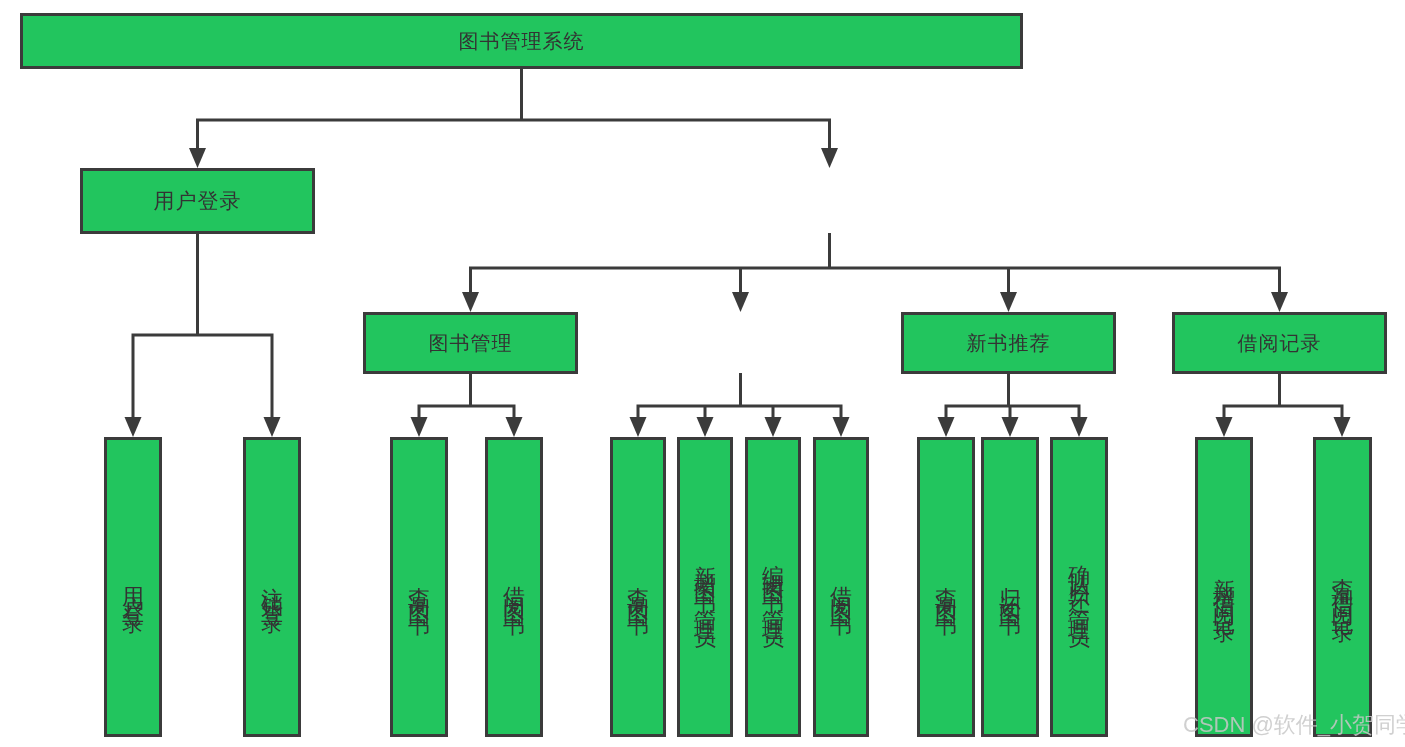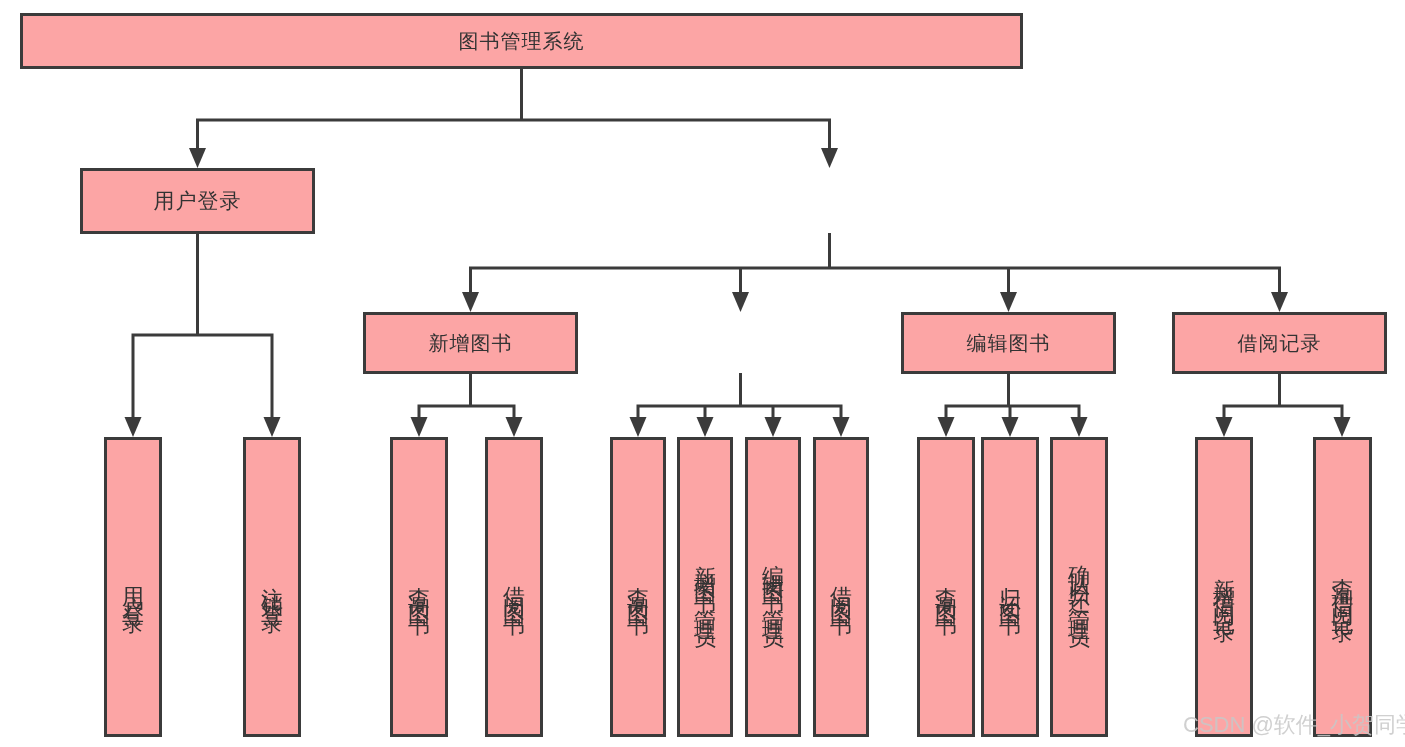--- a/index.html
+++ b/index.html
@@ -14,21 +14,21 @@
   body{
     width:1405px;height:747px;position:relative;overflow:hidden;
     font-family:"Liberation Sans","DejaVu Sans",sans-serif;
     color:var(--text-color);
   }
   .canvas{position:absolute;inset:0;width:1405px;height:747px;}
   svg.connectors{position:absolute;left:0;top:0;width:1405px;height:747px;z-index:1;}
   svg.connectors path{fill:none;stroke:var(--line-color);stroke-width:3;stroke-linejoin:miter;}
   svg.connectors polygon{fill:var(--line-color);stroke:none;}
   .box{
-    position:absolute;background:#fca5a5;border:3px solid var(--border-color);
+    position:absolute;background:#22c55e;border:3px solid var(--border-color);
     display:flex;align-items:center;justify-content:center;z-index:2;
   }
   .box.h span{font-size:20px;letter-spacing:1px;white-space:nowrap;}
   .box.lvl2 span{font-size:21px;}
   .vtext{
     writing-mode:vertical-rl;text-orientation:mixed;
     font-size:22px;letter-spacing:9px;line-height:1;white-space:nowrap;
   }
   .watermark{
     position:absolute;left:1183px;top:710px;z-index:5;
@@ -79,24 +79,24 @@
 
   <div class="box h" style="left:20px;top:13px;width:1003px;height:56px">
     <span>图书管理系统</span>
   </div>
 
   <div class="box h lvl2" style="left:80px;top:168px;width:235px;height:66px">
     <span>用户登录</span>
   </div>
 
   <div class="box h" style="left:363px;top:312px;width:215px;height:62px">
-    <span>新增图书</span>
+    <span>图书管理</span>
   </div>
   <div class="box h" style="left:901px;top:312px;width:215px;height:62px">
-    <span>编辑图书</span>
+    <span>新书推荐</span>
   </div>
   <div class="box h" style="left:1172px;top:312px;width:215px;height:62px">
     <span>借阅记录</span>
   </div>
 
   <div class="box" style="left:104px;top:437px;width:58px;height:300px">
     <span class="vtext">用户登录</span>
   </div>
   <div class="box" style="left:243px;top:437px;width:58px;height:300px">
     <span class="vtext">注销登录</span>

